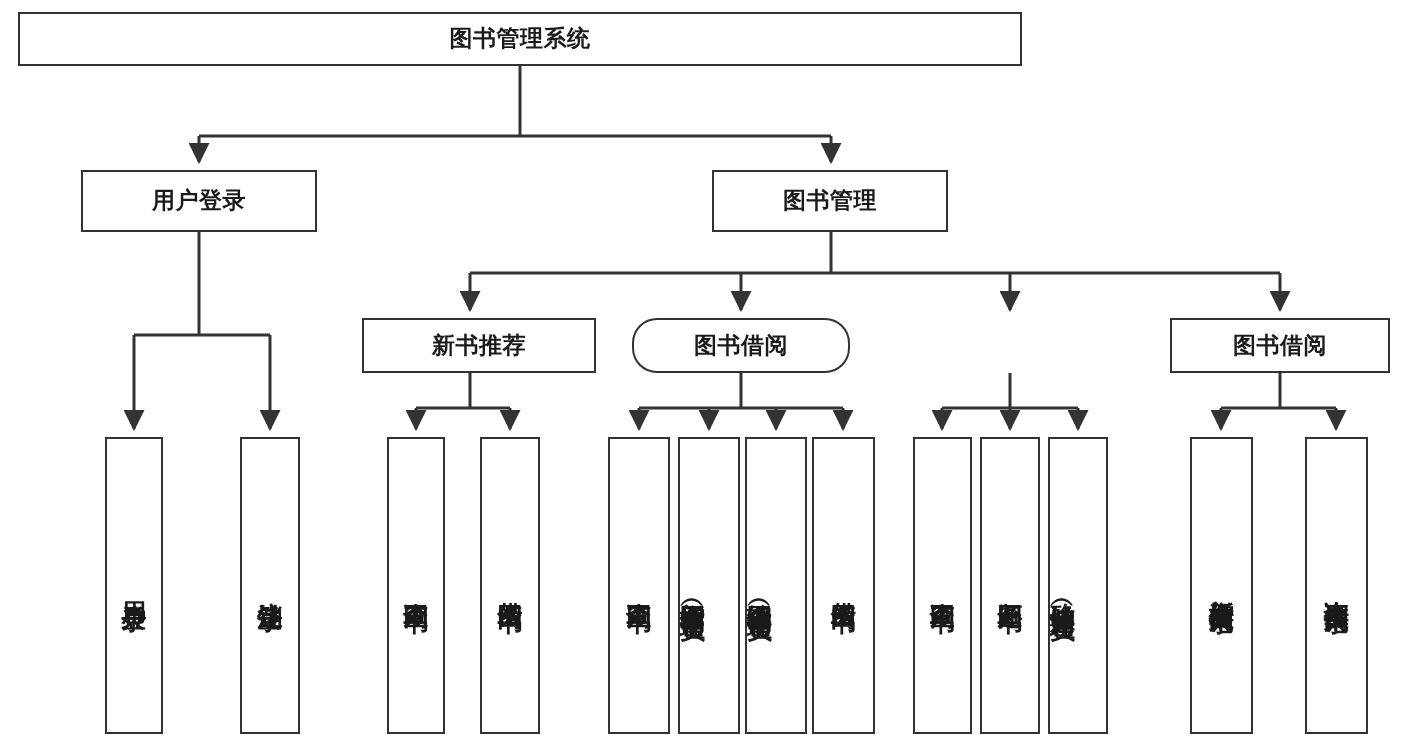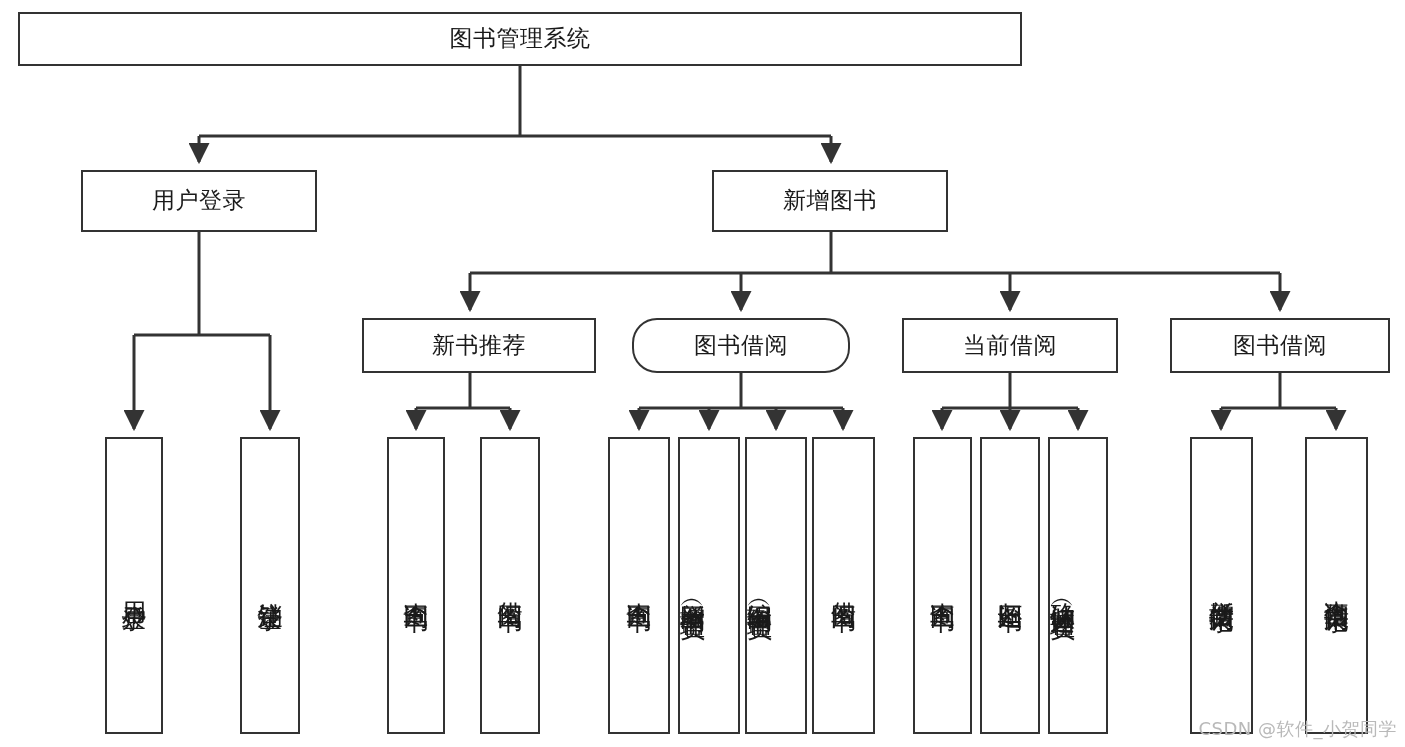--- a/index.html
+++ b/index.html
@@ -33,20 +33,21 @@
     display: flex;
     align-items: center;
     justify-content: center;
     color: #1a1a1a;
   }
   .node .label {
     display: block;
     text-align: center;
     line-height: 1.18;
     letter-spacing: 0.5px;
+    font-weight: bold;
   }
   .node.horizontal .label {
     font-size: 23px;
   }
   .node.vertical {
     align-items: center;
     justify-content: flex-start;
     padding-top: 12px;
   }
   .node.vertical .label {
@@ -122,31 +123,28 @@
   </svg>
 
   <div class="node horizontal" id="node-root" style="left: 18px; top: 12px; width: 1004px; height: 54px;">
     <span class="label">图书管理系统</span>
   </div>
 
   <div class="node horizontal" id="node-l2-0" style="left: 81px; top: 170px; width: 236px; height: 62px;">
     <span class="label">用户登录</span>
   </div>
   <div class="node horizontal" id="node-l2-1" style="left: 712px; top: 170px; width: 236px; height: 62px;">
-    <span class="label">新增图书</span>
+    <span class="label">图书管理</span>
   </div>
 
   <div class="node horizontal" id="node-l3-0" style="left: 362px; top: 318px; width: 234px; height: 55px;">
     <span class="label">新书推荐</span>
   </div>
   <div class="node horizontal" id="node-l3-1" style="left: 632px; top: 318px; width: 218px; height: 55px; border-radius: 25px;">
     <span class="label">图书借阅</span>
-  </div>
-  <div class="node horizontal" id="node-l3-2" style="left: 902px; top: 318px; width: 216px; height: 55px;">
-    <span class="label">当前借阅</span>
   </div>
   <div class="node horizontal" id="node-l3-3" style="left: 1170px; top: 318px; width: 220px; height: 55px;">
     <span class="label">图书借阅</span>
   </div>
 
   <div class="node vertical" id="node-leaf-0" style="left: 105px; top: 437px; width: 58px; height: 297px; justify-content: center; padding-top: 0px;">
     <span class="label">用户登录</span>
   </div>
   <div class="node vertical" id="node-leaf-1" style="left: 240px; top: 437px; width: 60px; height: 297px; justify-content: center; padding-top: 0px;">
     <span class="label">注销登录</span>
@@ -178,14 +176,13 @@
   <div class="node vertical" id="node-leaf-10" style="left: 1048px; top: 437px; width: 60px; height: 297px;">
     <span class="label">确认归还（管理员）</span>
   </div>
   <div class="node vertical" id="node-leaf-11" style="left: 1190px; top: 437px; width: 63px; height: 297px; justify-content: center; padding-top: 0px;">
     <span class="label">新增借阅记录</span>
   </div>
   <div class="node vertical" id="node-leaf-12" style="left: 1305px; top: 437px; width: 63px; height: 297px; justify-content: center; padding-top: 0px;">
     <span class="label">查询借阅记录</span>
   </div>
 
-  <div id="watermark">CSDN @软件_小贺同学</div>
 </div>
 
 </body></html>

